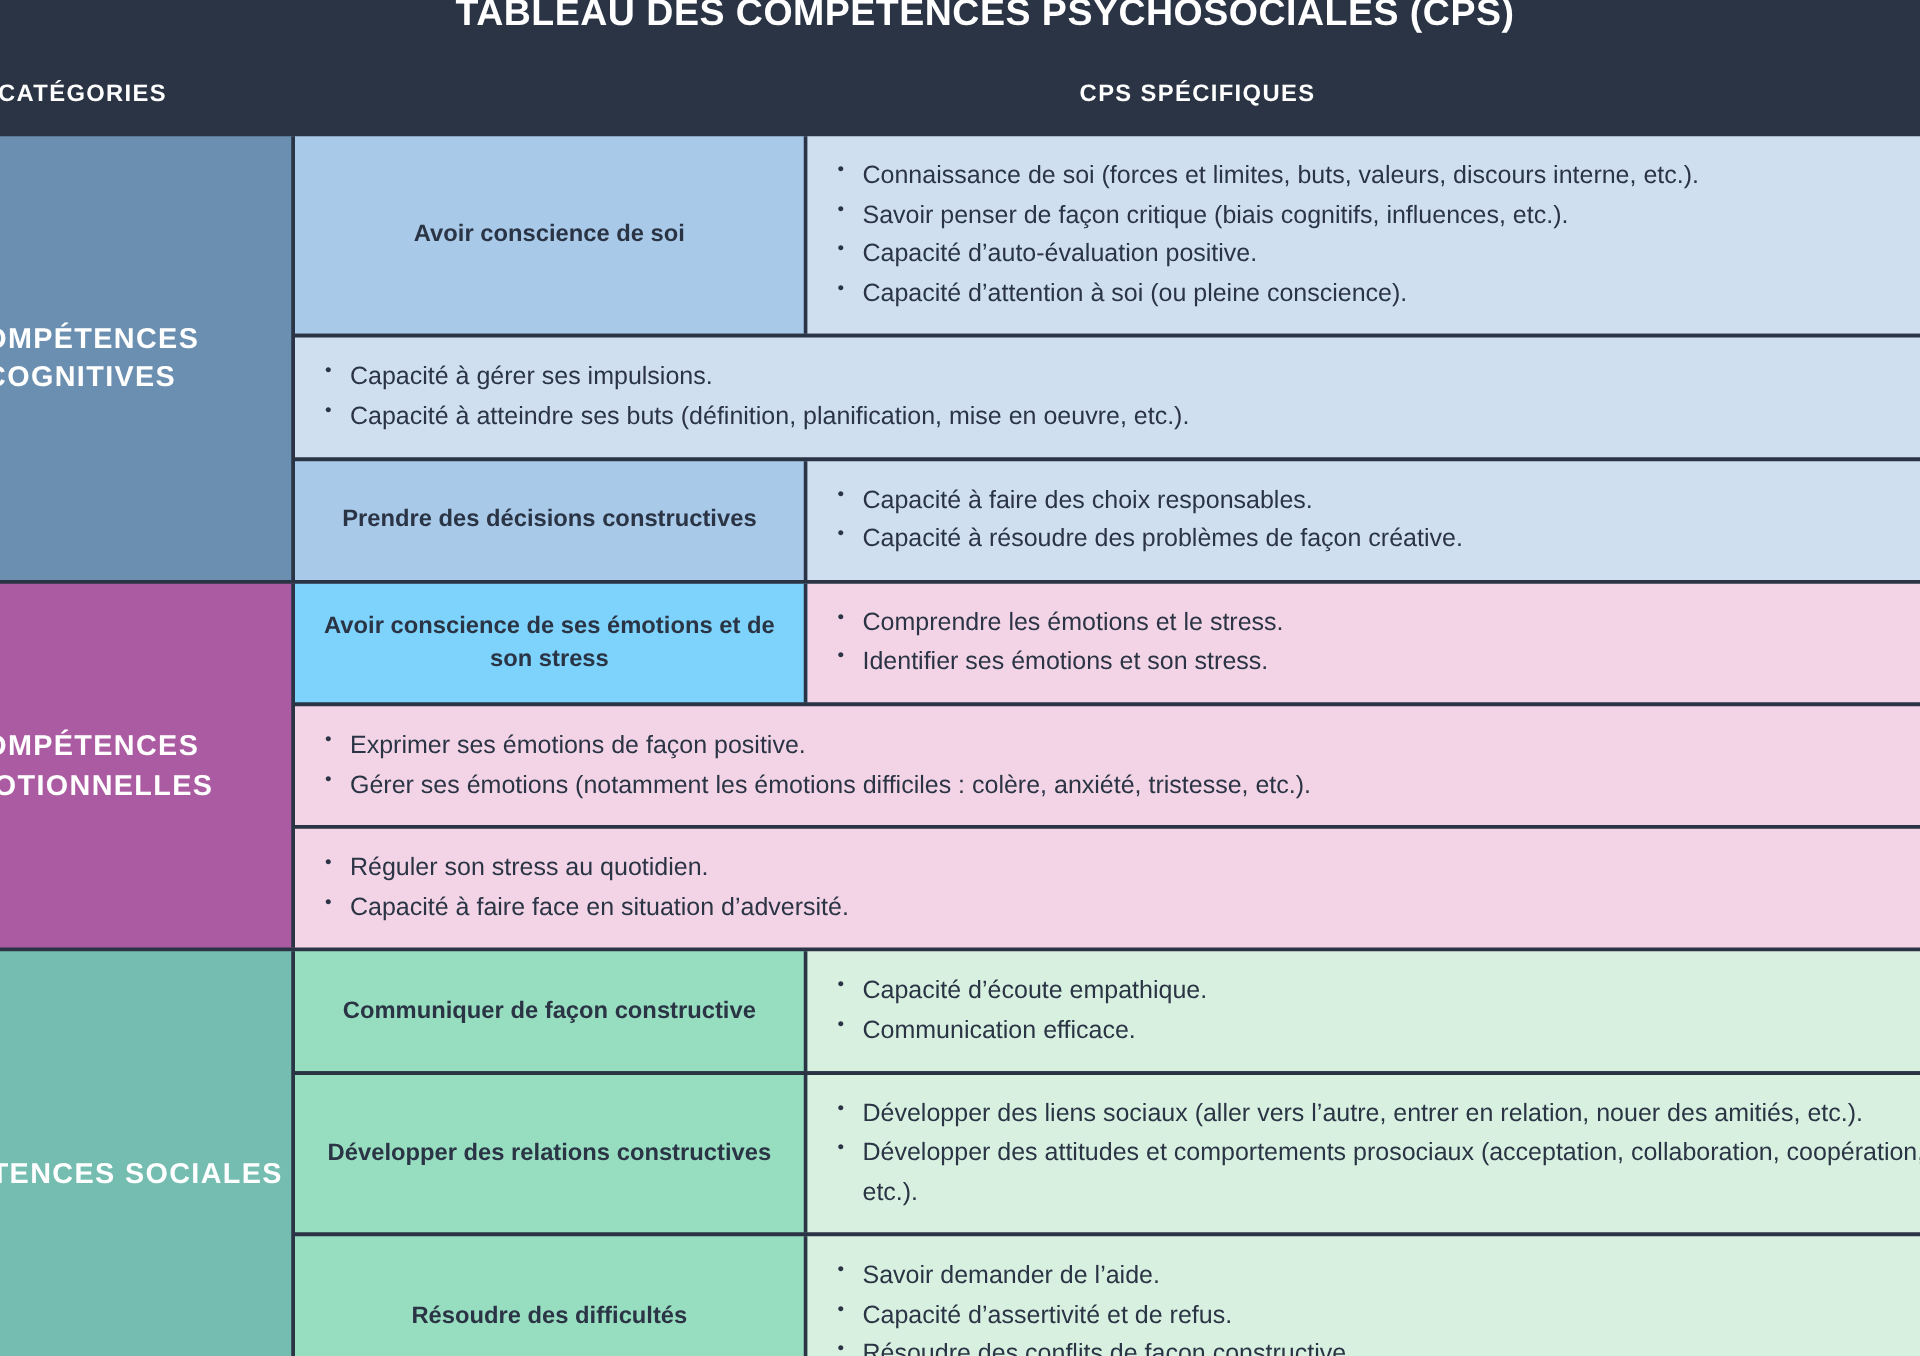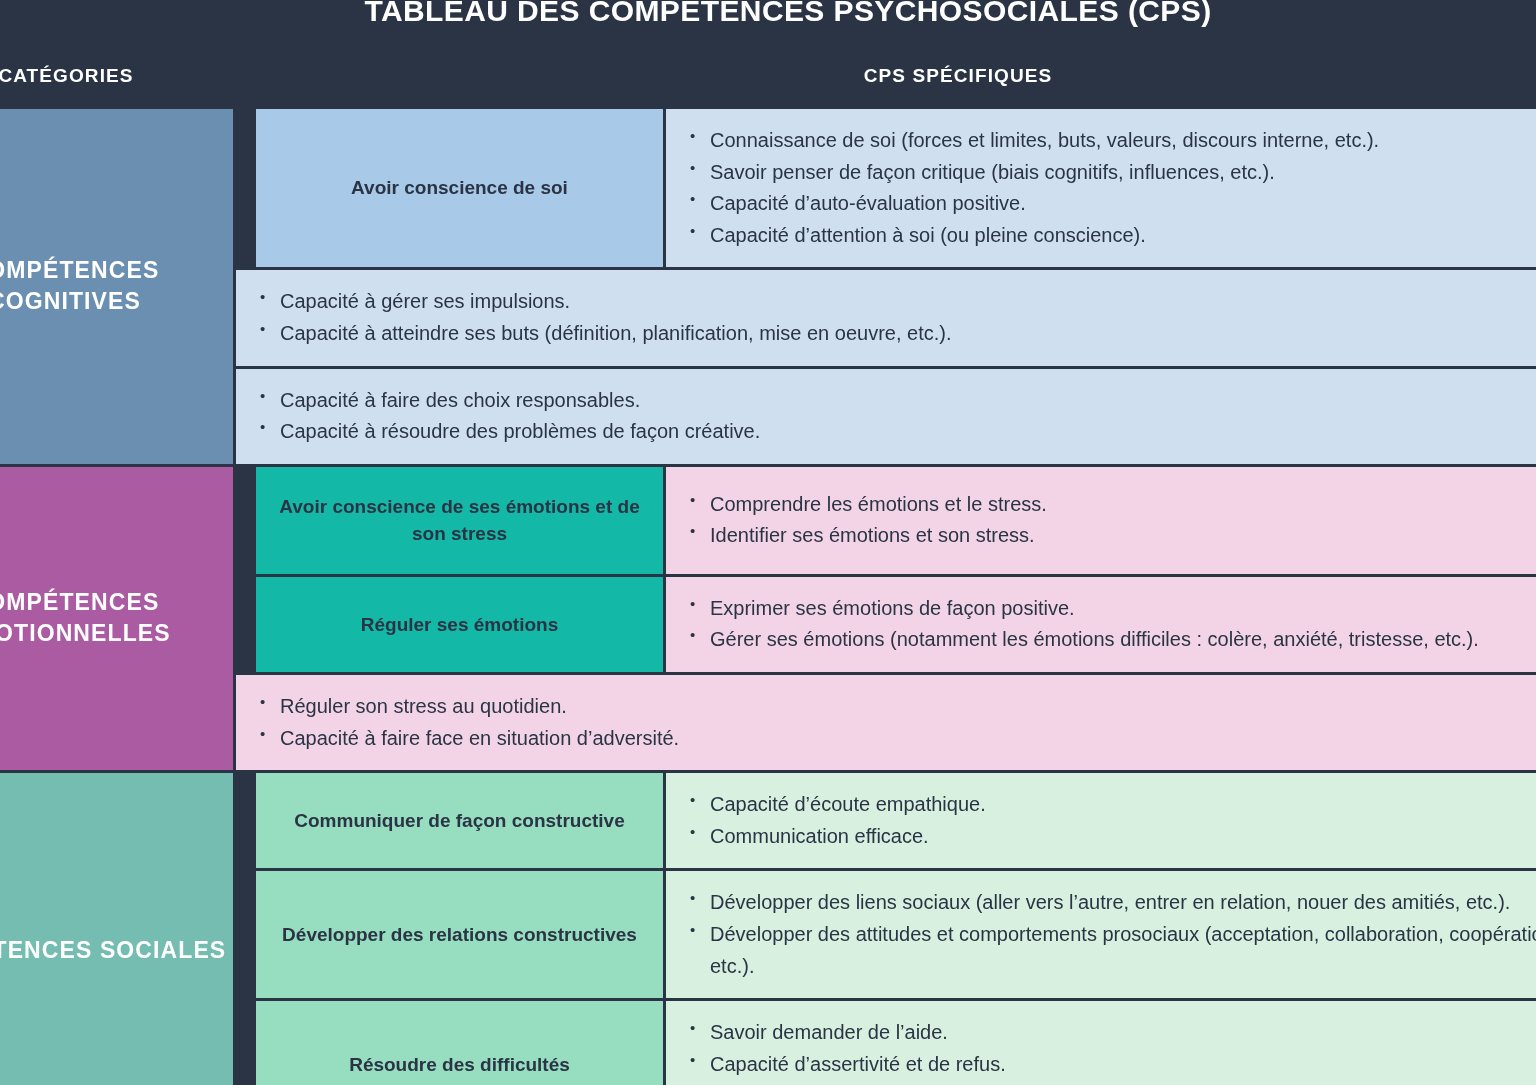--- a/index.html
+++ b/index.html
@@ -90,24 +90,23 @@
     width: 410px;
     flex: 0 0 410px;
     display: flex;
     align-items: center;
     justify-content: center;
     text-align: center;
     font-size: 19px;
     font-weight: bold;
     color: #2a3444;
     line-height: 1.45;
-    padding: 26px 22px;
+    padding: 14px 22px;
     border-right: 3px solid #2a3444;
     box-sizing: border-box;
-    margin-left: 20px;
   }
   .spe-cell {
     flex: 1;
     padding: 16px 10px 16px 18px;
     box-sizing: border-box;
     display: flex;
     align-items: center;
   }
   .spe-cell ul {
     margin: 0;
@@ -131,21 +130,21 @@
     font-size: 15px;
     color: #2a3444;
   }
 
   
   .band-cog .cat-cell { background: #6b8fb0; }
   .band-cog .gen-cell { background: #a8c9e8; }
   .band-cog .spe-cell { background: #cfdff0; }
 
   .band-emo .cat-cell { background: #ab5ba1; }
-  .band-emo .gen-cell { background: #14b8a6; }
+  .band-emo .gen-cell { background: #7dd3fc; }
   .band-emo .spe-cell { background: #f2d4e6; }
 
   .band-soc .cat-cell { background: #74bdb0; }
   .band-soc .gen-cell { background: #97ddc0; }
   .band-soc .spe-cell { background: #d8f0e0; }
 </style>
 </head>
 <body>
 
 <div class="canvas">
@@ -176,20 +175,21 @@
           </div>
           <div class="row">
             <div class="spe-cell">
               <ul>
                 <li>Capacité à gérer ses impulsions.</li>
                 <li>Capacité à atteindre ses buts (définition, planification, mise en oeuvre, etc.).</li>
               </ul>
             </div>
           </div>
           <div class="row">
+            <div class="gen-cell">Prendre des décisions constructives</div>
             <div class="spe-cell">
               <ul>
                 <li>Capacité à faire des choix responsables.</li>
                 <li>Capacité à résoudre des problèmes de façon créative.</li>
               </ul>
             </div>
           </div>
         </div>
       </div>
       <div class="band band-emo">
@@ -198,21 +198,20 @@
           <div class="row">
             <div class="gen-cell">Avoir conscience de ses émotions et de son stress</div>
             <div class="spe-cell">
               <ul>
                 <li>Comprendre les émotions et le stress.</li>
                 <li>Identifier ses émotions et son stress.</li>
               </ul>
             </div>
           </div>
           <div class="row">
-            <div class="gen-cell">Réguler ses émotions</div>
             <div class="spe-cell">
               <ul>
                 <li>Exprimer ses émotions de façon positive.</li>
                 <li class="wrap">Gérer ses émotions (notamment les émotions difficiles : colère, anxiété, tristesse, etc.).</li>
               </ul>
             </div>
           </div>
           <div class="row">
             <div class="spe-cell">
               <ul>

